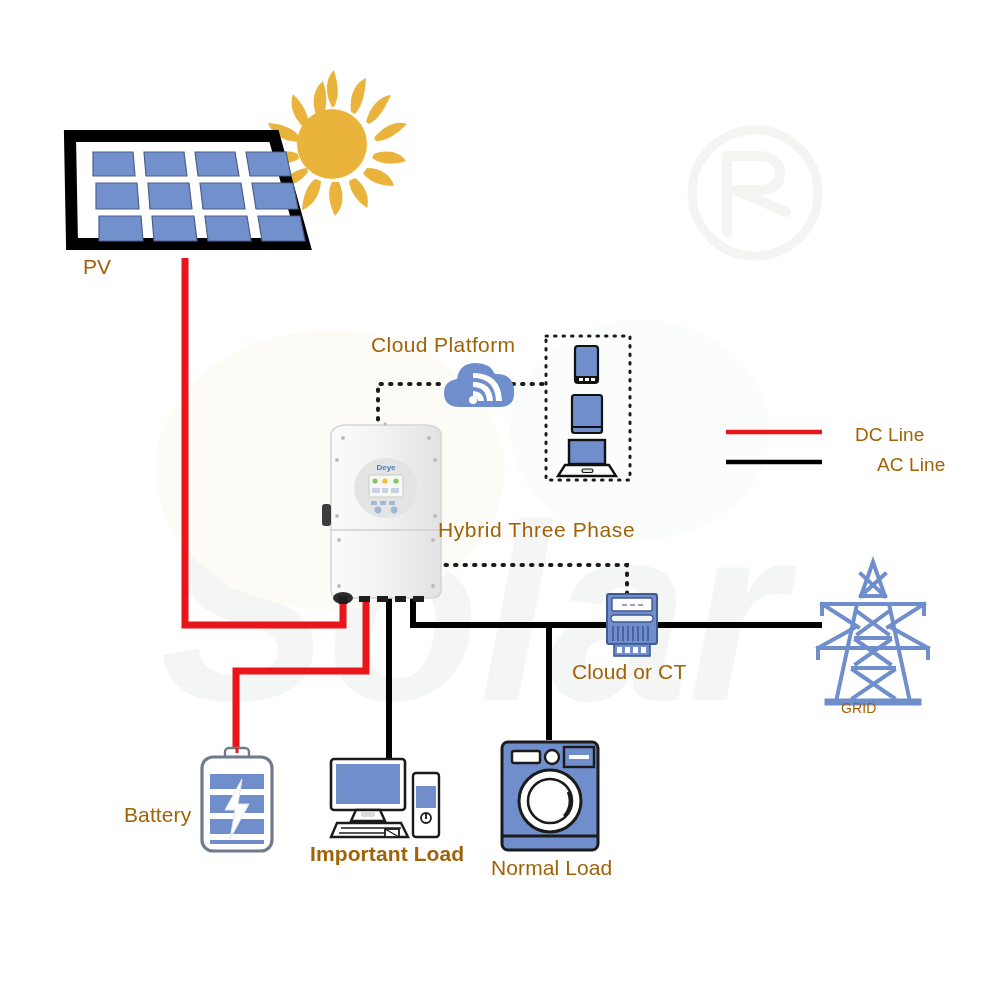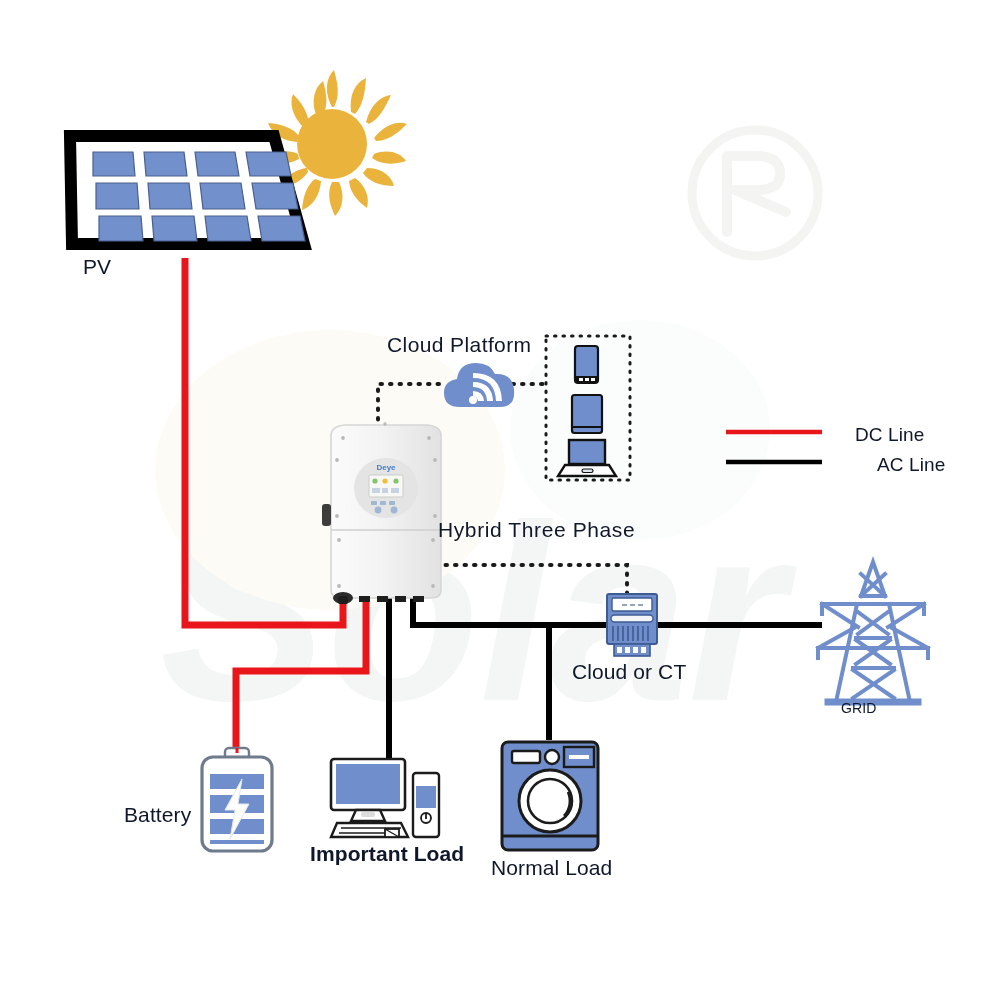--- a/index.html
+++ b/index.html
@@ -8,27 +8,27 @@
     width:1000px;height:1000px;overflow:hidden;position:relative;
     font-family:"Liberation Sans", sans-serif;
     color:#111;
     -webkit-font-smoothing:antialiased;
   }
   #stage{position:absolute;left:0;top:0;width:1000px;height:1000px;}
   #stage svg{position:absolute;left:0;top:0;}
   .lbl{
     position:absolute;
     font-family:"Liberation Sans", sans-serif;
-    color:#0f172a;
+    color:#a16207;
     white-space:nowrap;
     line-height:1;
     letter-spacing:.1px;
   }
   .lbl-pv{left:83px;top:256px;font-size:21px;}
-  .lbl-cloud{left:371px;top:334px;font-size:21px;letter-spacing:.4px;margin-left:16px;}
+  .lbl-cloud{left:371px;top:334px;font-size:21px;letter-spacing:.4px;}
   .lbl-inv{left:438px;top:519px;font-size:21px;letter-spacing:.6px;text-align:center;}
   .lbl-meter{left:572px;top:661px;font-size:21px;}
   .lbl-grid{left:841px;top:701px;font-size:14px;}
   .lbl-battery{left:124px;top:804px;font-size:21px;}
   .lbl-imp{left:310px;top:843px;font-size:21px;font-weight:bold;}
   .lbl-norm{left:491px;top:857px;font-size:21px;}
   .lbl-dc{left:855px;top:425px;font-size:19px;}
   .lbl-ac{left:833px;top:455px;font-size:19px;margin-left:44px;}
 </style>
 </head>

